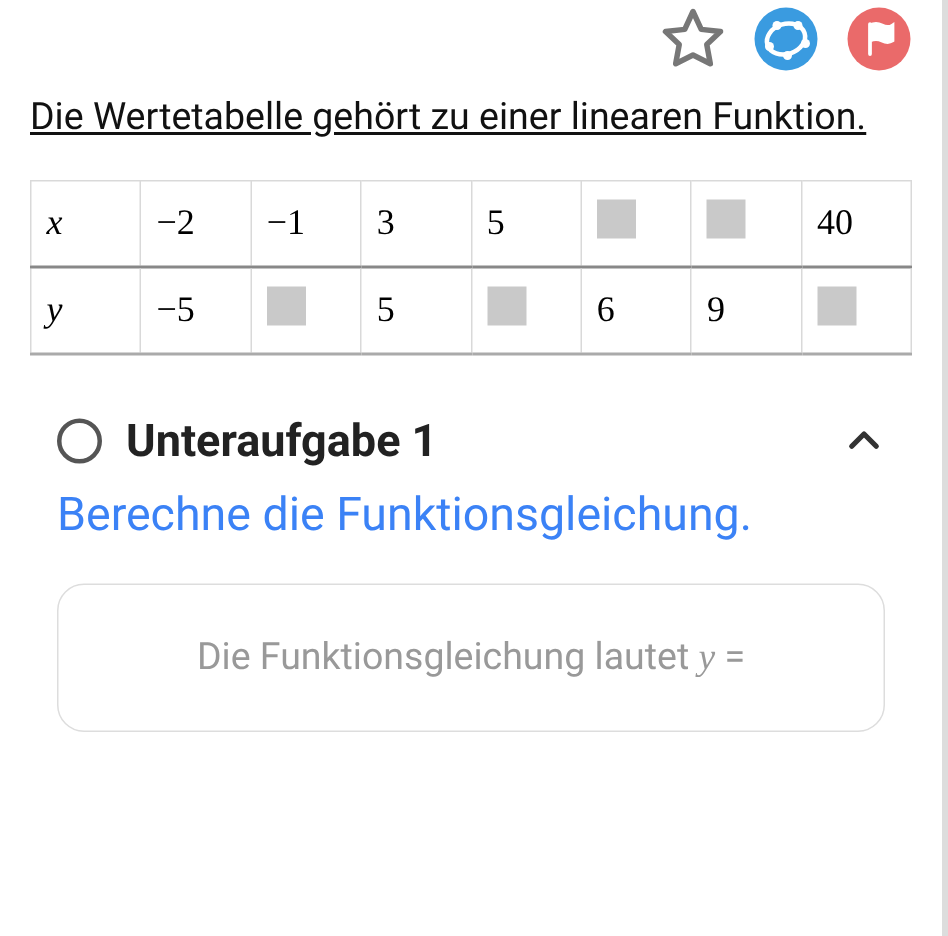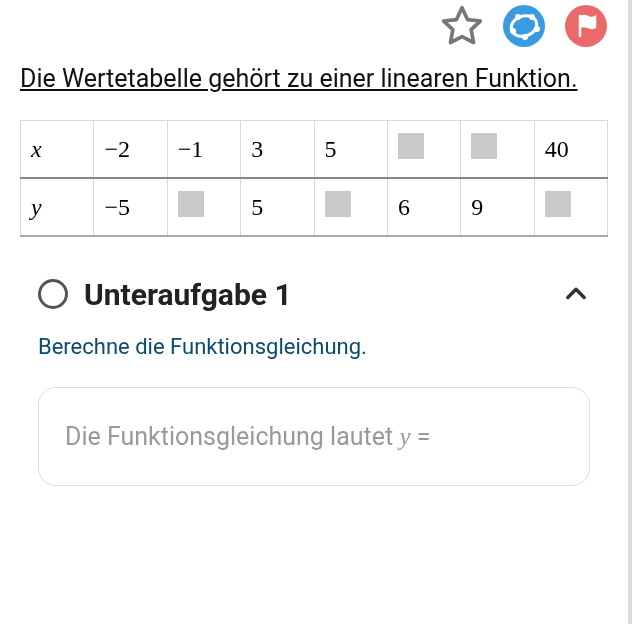--- a/index.html
+++ b/index.html
@@ -65,21 +65,21 @@
       height: 26px;
       background: #c9c9c9;
     }
     .subtask {
       padding: 6px 18px 0 18px;
     }
     .subtask-header {
       display: flex;
       align-items: center;
       justify-content: space-between;
-      margin-bottom: 22px;
+      margin-bottom: 12px;
       text-align: center;
     }
     .subtask-left {
       display: flex;
       align-items: center;
       gap: 16px;
     }
     .radio-circle {
       width: 30px;
       height: 30px;
@@ -93,28 +93,29 @@
       color: #222;
     }
     .chevron {
       width: 28px;
       height: 28px;
       display: inline-flex;
       align-items: center;
       justify-content: center;
     }
     .subtask-instruction {
-      font-size: 22px;
-      color: #0c4a6e;
+      font-size: 31px;
+      color: #3b82f6;
       margin-bottom: 28px;
     }
     .answer-box {
       border: 1px solid #ddd;
       border-radius: 18px;
       padding: 34px 26px;
+      text-align: center;
     }
     .answer-text {
       font-size: 25px;
       color: #999;
     }
     .answer-text .var {
       font-style: italic;
     }
   </style>
 </head>

